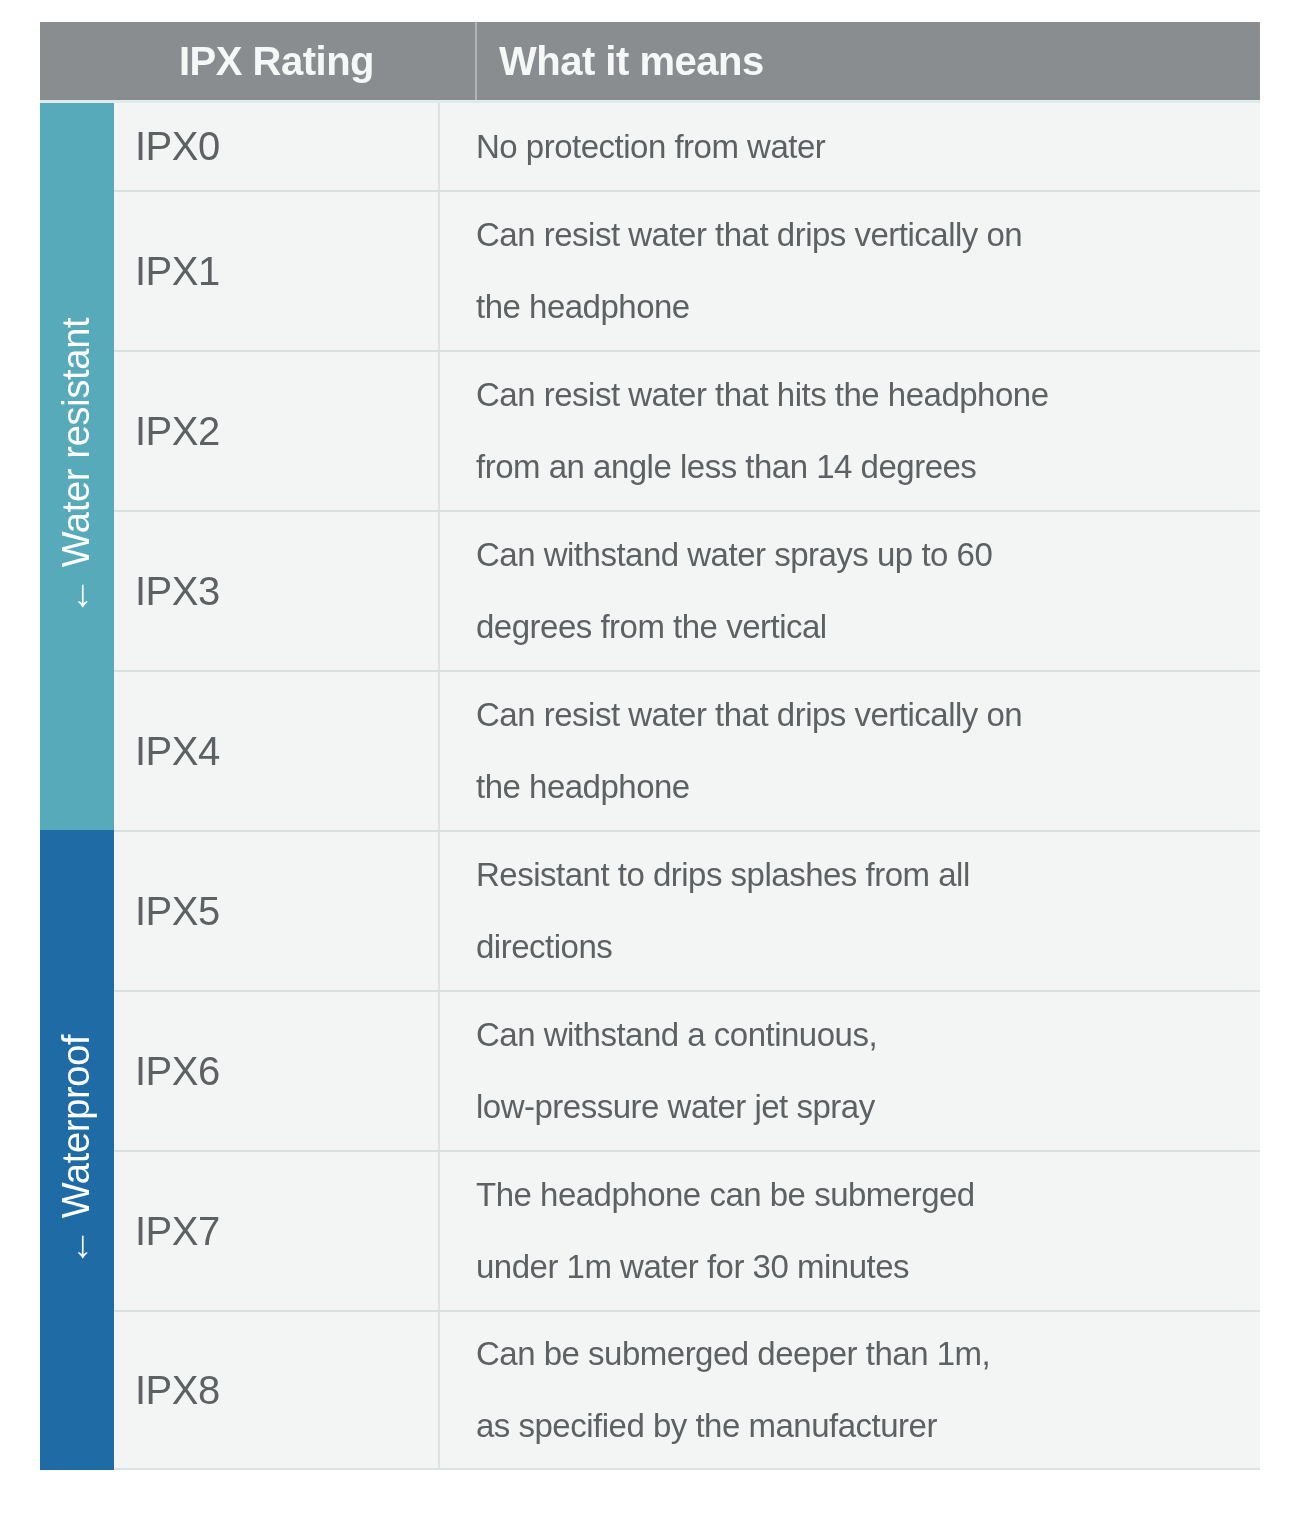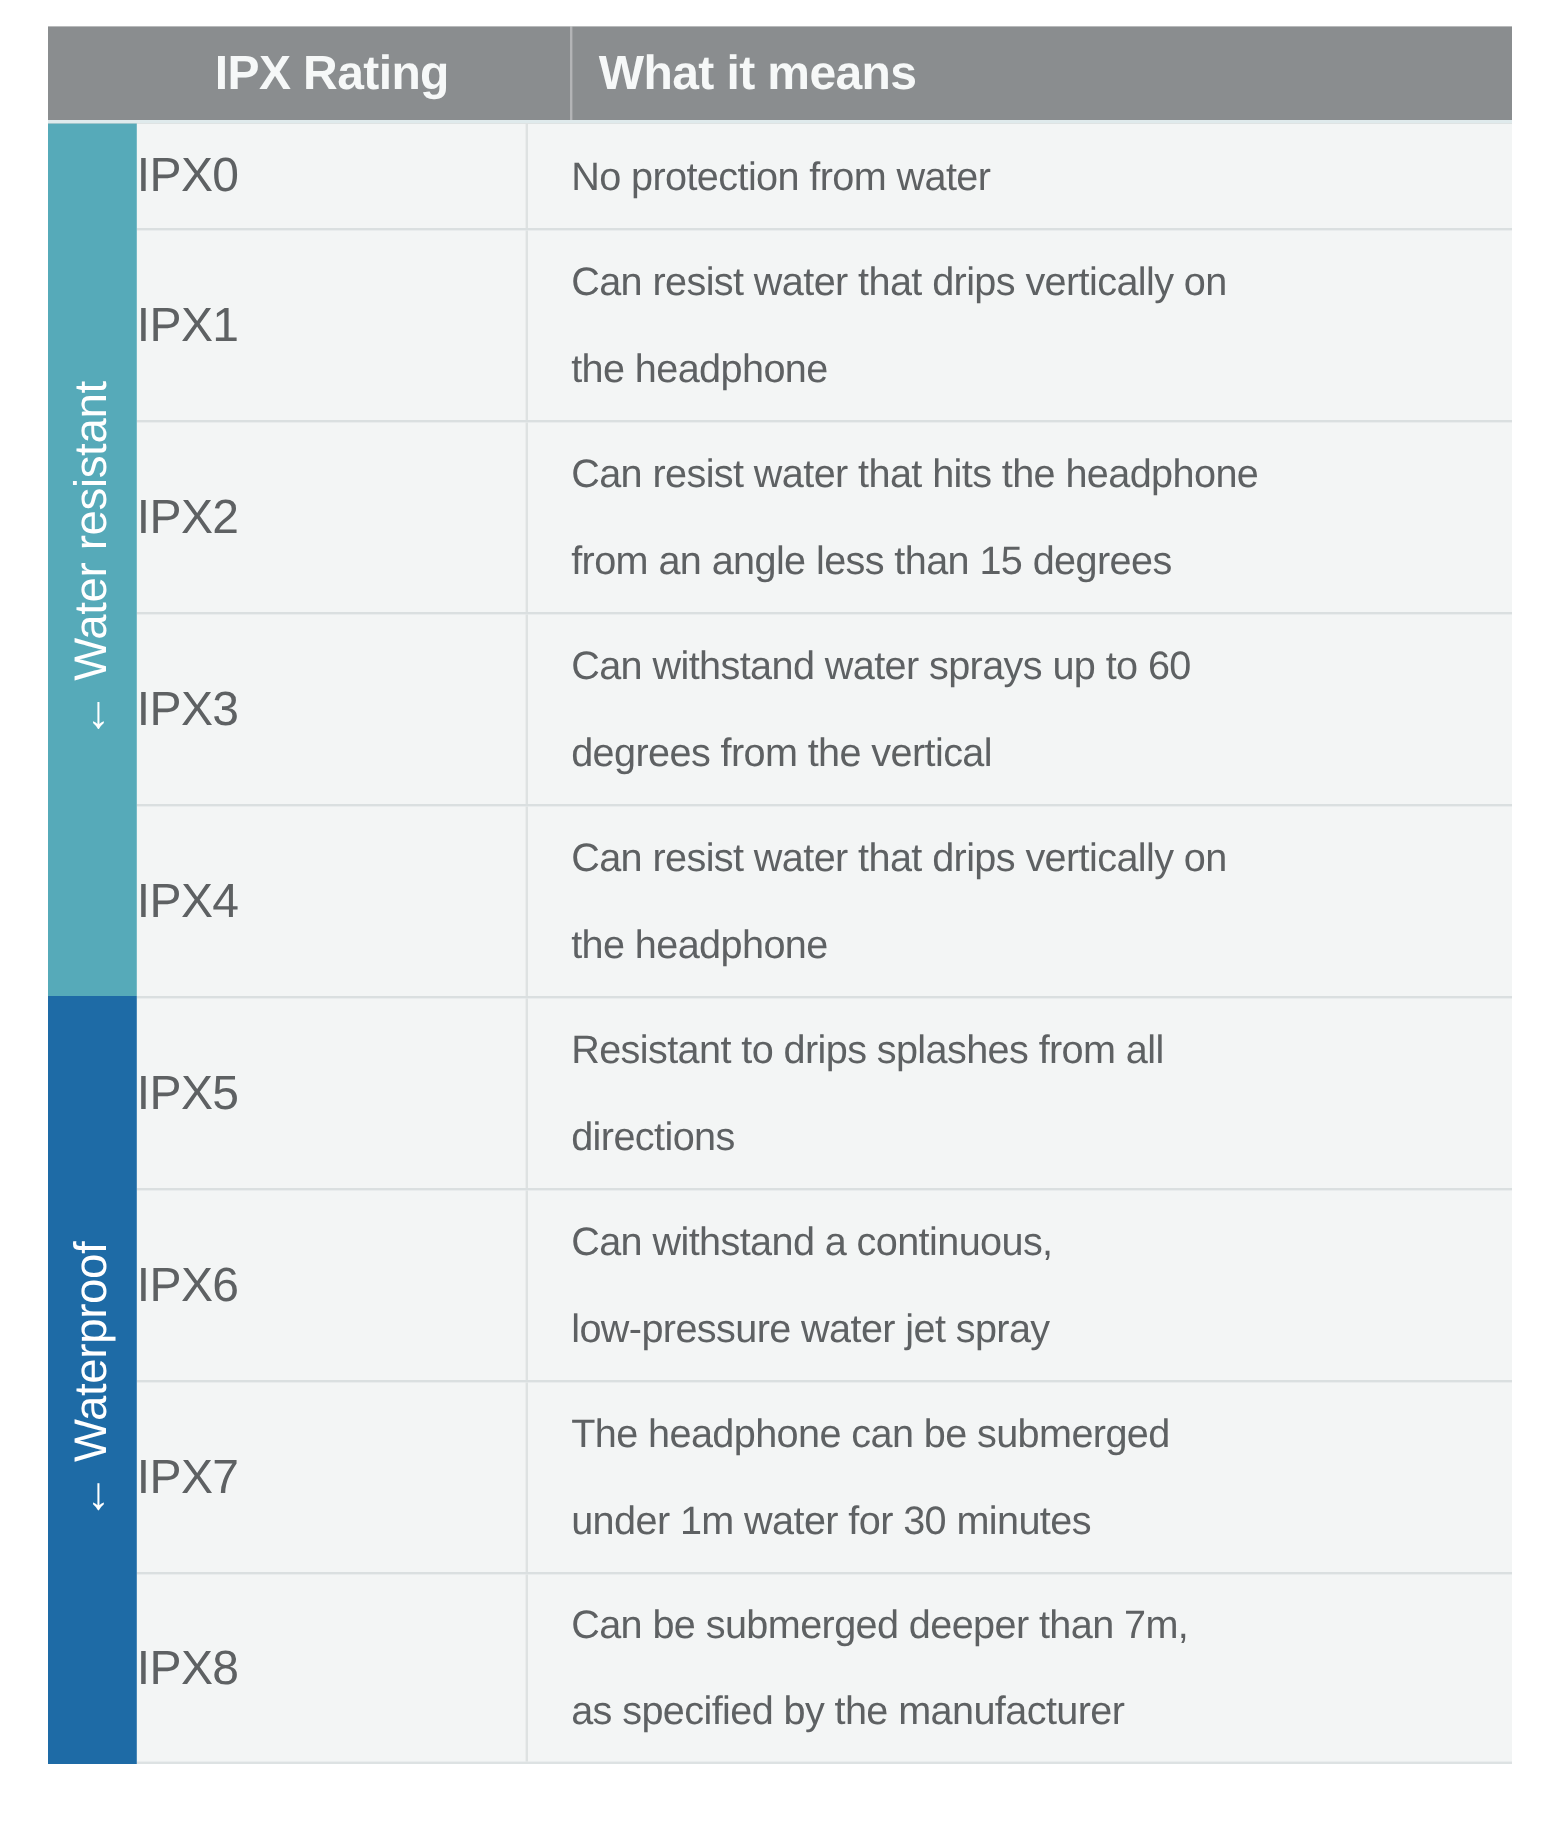--- a/index.html
+++ b/index.html
@@ -52,20 +52,21 @@
   .row {
     display:flex;
     height:160px;
     background:#f3f5f5;
     border-top:2px solid #dadfe0;
   }
   .row.short { height:87px; border-top:none; }
   .row:last-child { border-bottom:2px solid #dde2e3; }
   .cell-rating {
     width:324px;
+    padding-left:21px;
     display:flex; align-items:center;
     font-size:40px;
     color:#5e6163;
     letter-spacing:-0.5px;
   }
   .cell-desc {
     flex:1;
     border-left:2px solid #dee2e2;
     padding-left:36px; padding-right:10px;
     display:flex; align-items:center;
@@ -104,21 +105,21 @@
 
       <div class="row">
         <div class="cell-rating">IPX1</div>
         <div class="cell-desc">Can resist water that drips vertically on
 the headphone</div>
       </div>
 
       <div class="row">
         <div class="cell-rating">IPX2</div>
         <div class="cell-desc">Can resist water that hits the headphone
-from an angle less than 15 degrees</div>
+from an angle less than 14 degrees</div>
       </div>
 
       <div class="row">
         <div class="cell-rating">IPX3</div>
         <div class="cell-desc">Can withstand water sprays up to 60
 degrees from the vertical</div>
       </div>
 
       <div class="row">
         <div class="cell-rating">IPX4</div>
@@ -139,19 +140,19 @@
       </div>
 
       <div class="row">
         <div class="cell-rating">IPX7</div>
         <div class="cell-desc">The headphone can be submerged
 under 1m water for 30 minutes</div>
       </div>
 
       <div class="row">
         <div class="cell-rating">IPX8</div>
-        <div class="cell-desc">Can be submerged deeper than 7m,
+        <div class="cell-desc">Can be submerged deeper than 1m,
 as specified by the manufacturer</div>
       </div>
 
     </div>
   </div>
 </div>
 
 </body></html>

